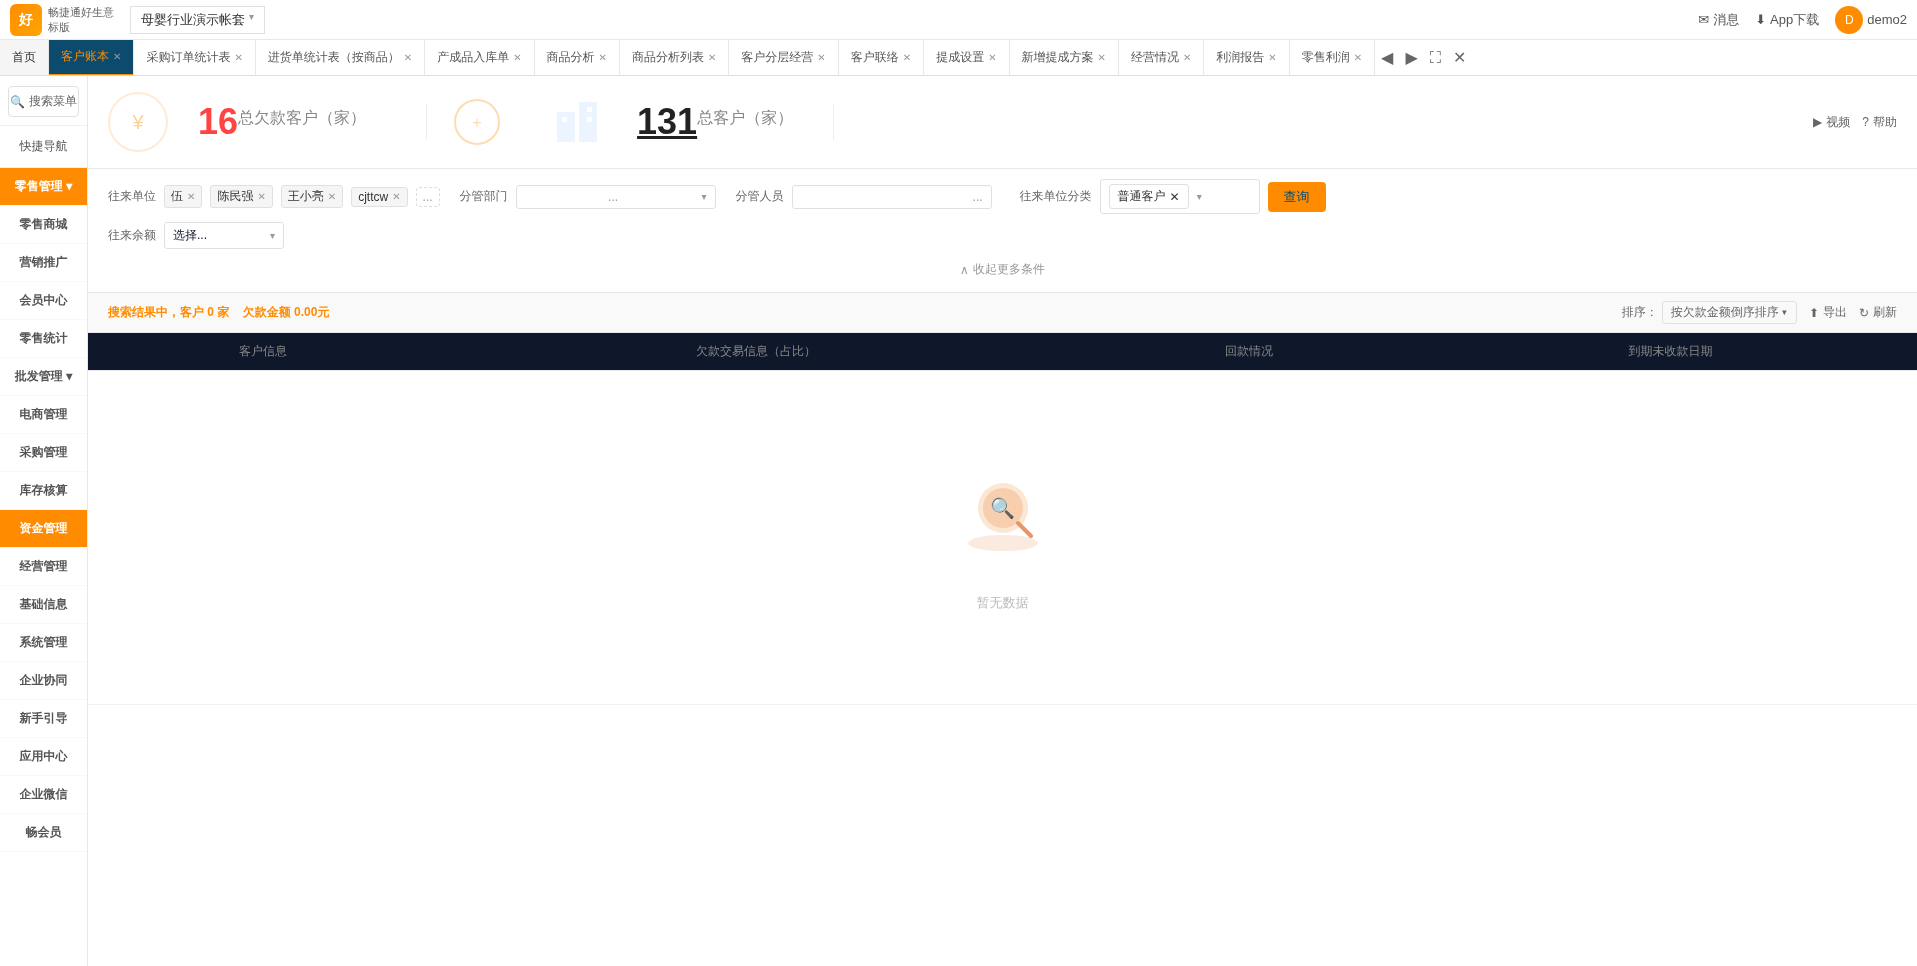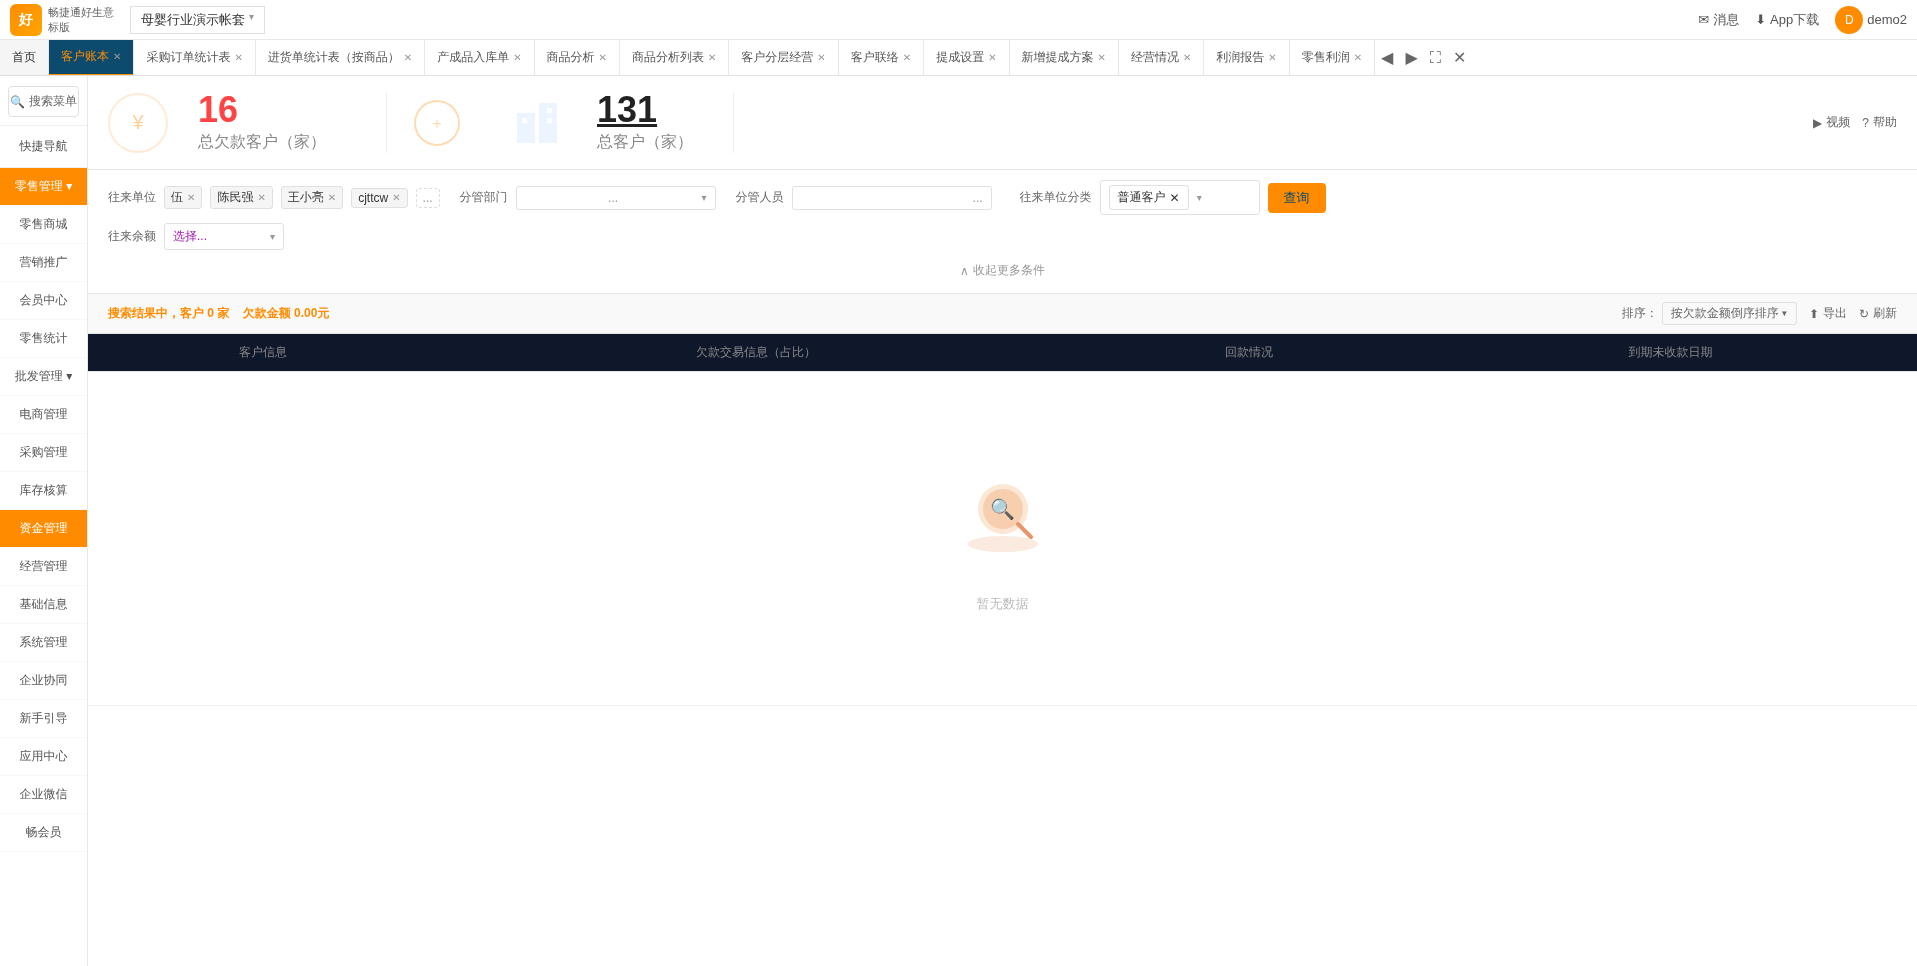--- a/index.html
+++ b/index.html
@@ -29,41 +29,41 @@
     .tab-item:first-child { background: #f5f5f5; color: #333; }
     .tab-close { color: #999; font-size: 10px; cursor: pointer; }
     .tabs-nav-btn { padding: 0 6px; cursor: pointer; color: #666; font-size: 16px; flex-shrink: 0; }
 
     
     .sidebar-search { padding: 10px 8px 8px; border-bottom: 1px solid #f0f0f0; }
     .sidebar-search-btn { width: 100%; padding: 6px 0; background: #fff; border: 1px solid #e0e0e0; border-radius: 4px; cursor: pointer; font-size: 12px; color: #666; text-align: center; display: flex; align-items: center; justify-content: center; gap: 4px; }
     .sidebar-quick-nav { padding: 8px; border-bottom: 1px solid #f0f0f0; }
     .sidebar-quick-nav-label { font-size: 12px; color: #555; cursor: pointer; text-align: center; display: block; padding: 4px 0; }
     .sidebar-menu { flex: 1; overflow-y: auto; }
-    .sidebar-item { padding: 10px 8px; cursor: pointer; text-align: center; font-size: 12px; color: #555; border-bottom: 1px solid #f8f8f8; }
+    .sidebar-item { padding: 10px 8px; cursor: pointer; text-align: center; font-size: 12px; color: #555; border-bottom: 1px solid #f8f8f8; font-weight: bold; }
     .sidebar-item.active { background: #ff8c00; color: white; }
 
     
     .stats-bar { background: #fff; padding: 16px 20px; display: flex; align-items: center; border-bottom: 1px solid #e8e8e8; flex-shrink: 0; position: relative; }
-    .stat-block { display: flex; flex-direction: column; padding: 0 40px 0 10px; border-right: 1px solid #eee; position: relative; justify-content: flex-end; }
+    .stat-block { display: flex; padding: 0 40px 0 10px; border-right: 1px solid #eee; position: relative; justify-content: flex-end; }
     .stat-block:last-of-type { border-right: none; }
     .stat-number { font-size: 36px; font-weight: bold; color: #ff4444; line-height: 1; }
     .stat-number.dark { color: #222; text-decoration: underline; }
     .stat-label { font-size: 16px; color: #888; margin-top: 4px; }
     .stats-actions { margin-left: auto; display: flex; gap: 12px; }
     .stats-action-btn { display: flex; align-items: center; gap: 4px; cursor: pointer; color: #666; font-size: 12px; }
 
     
     .filter-area { background: #fff; padding: 10px 20px; border-bottom: 1px solid #e8e8e8; flex-shrink: 0; }
     .filter-row { display: flex; align-items: center; gap: 8px; margin-bottom: 8px; flex-wrap: wrap; }
     .filter-label { color: #666; font-size: 12px; white-space: nowrap; }
     .filter-tag { display: inline-flex; align-items: center; gap: 4px; background: #f5f5f5; border: 1px solid #e0e0e0; border-radius: 3px; padding: 2px 6px; font-size: 12px; color: #333; }
     .filter-tag .tag-close { cursor: pointer; color: #999; font-size: 10px; }
     .filter-select { display: inline-flex; align-items: center; gap: 4px; border: 1px solid #e0e0e0; border-radius: 3px; padding: 4px 8px; font-size: 12px; color: #333; cursor: pointer; min-width: 120px; }
-    .filter-select .placeholder { color: #a21caf; }
+    .filter-select .placeholder { color: #0f172a; }
     .filter-select .arrow { margin-left: auto; color: #999; font-size: 10px; }
     .filter-more-btn { display: inline-flex; align-items: center; gap: 4px; color: #999; font-size: 12px; cursor: pointer; border: 1px dashed #ddd; border-radius: 3px; padding: 2px 6px; }
     .collapse-btn { display: flex; align-items: center; gap: 4px; justify-content: center; cursor: pointer; color: #999; font-size: 12px; padding: 4px; }
     .filter-select-wide { min-width: 200px; }
     .unit-type-tag { display: inline-flex; align-items: center; gap: 4px; border: 1px solid #e0e0e0; border-radius: 3px; padding: 3px 8px; font-size: 12px; cursor: pointer; }
 
     
     .result-bar { display: flex; align-items: center; padding: 8px 20px; background: #f9f9f9; border-bottom: 1px solid #e8e8e8; flex-shrink: 0; }
     .result-info { font-size: 12px; color: #666; }
     .result-info span { color: #ff8c00; font-weight: bold; }

